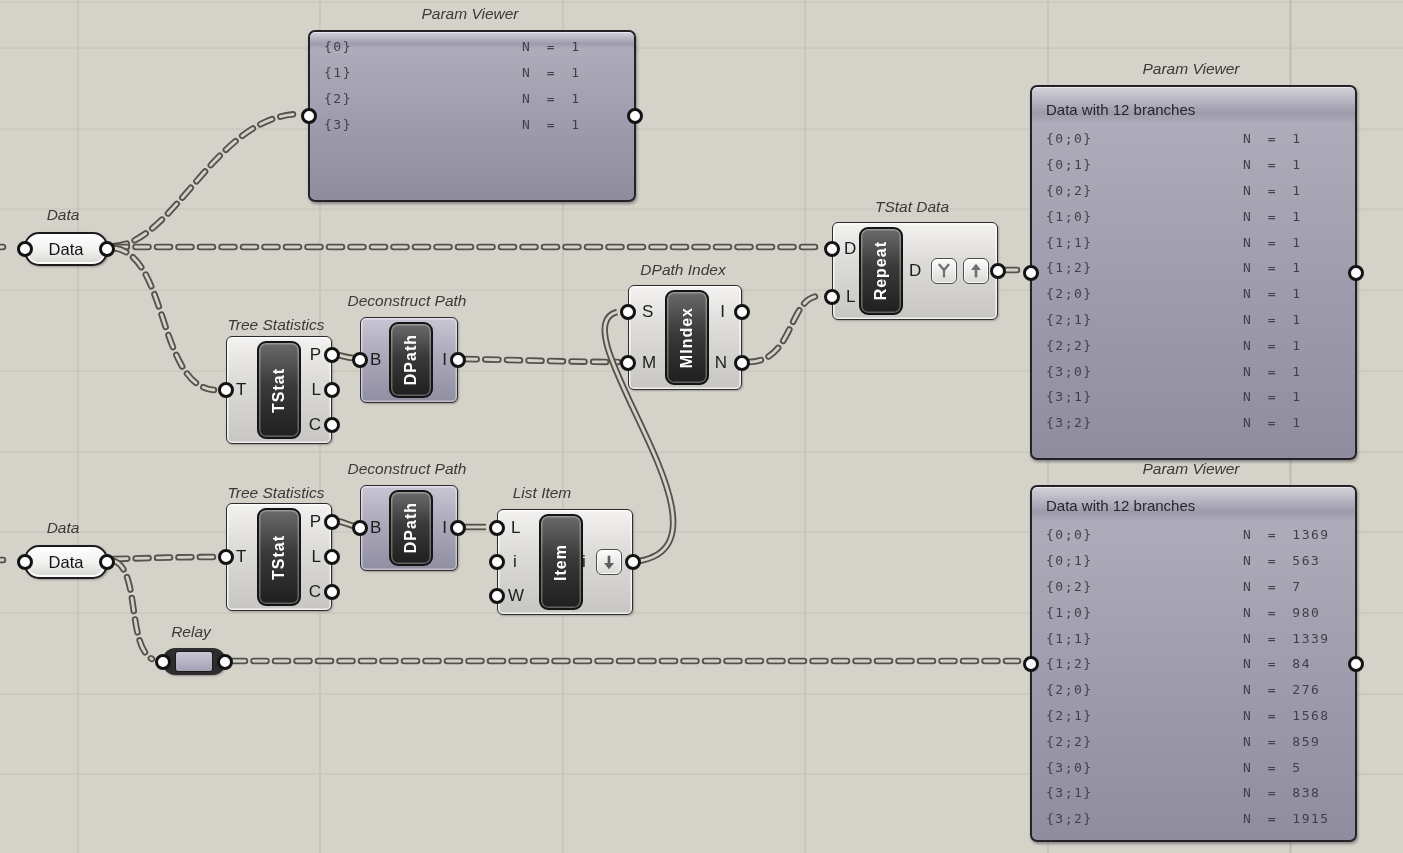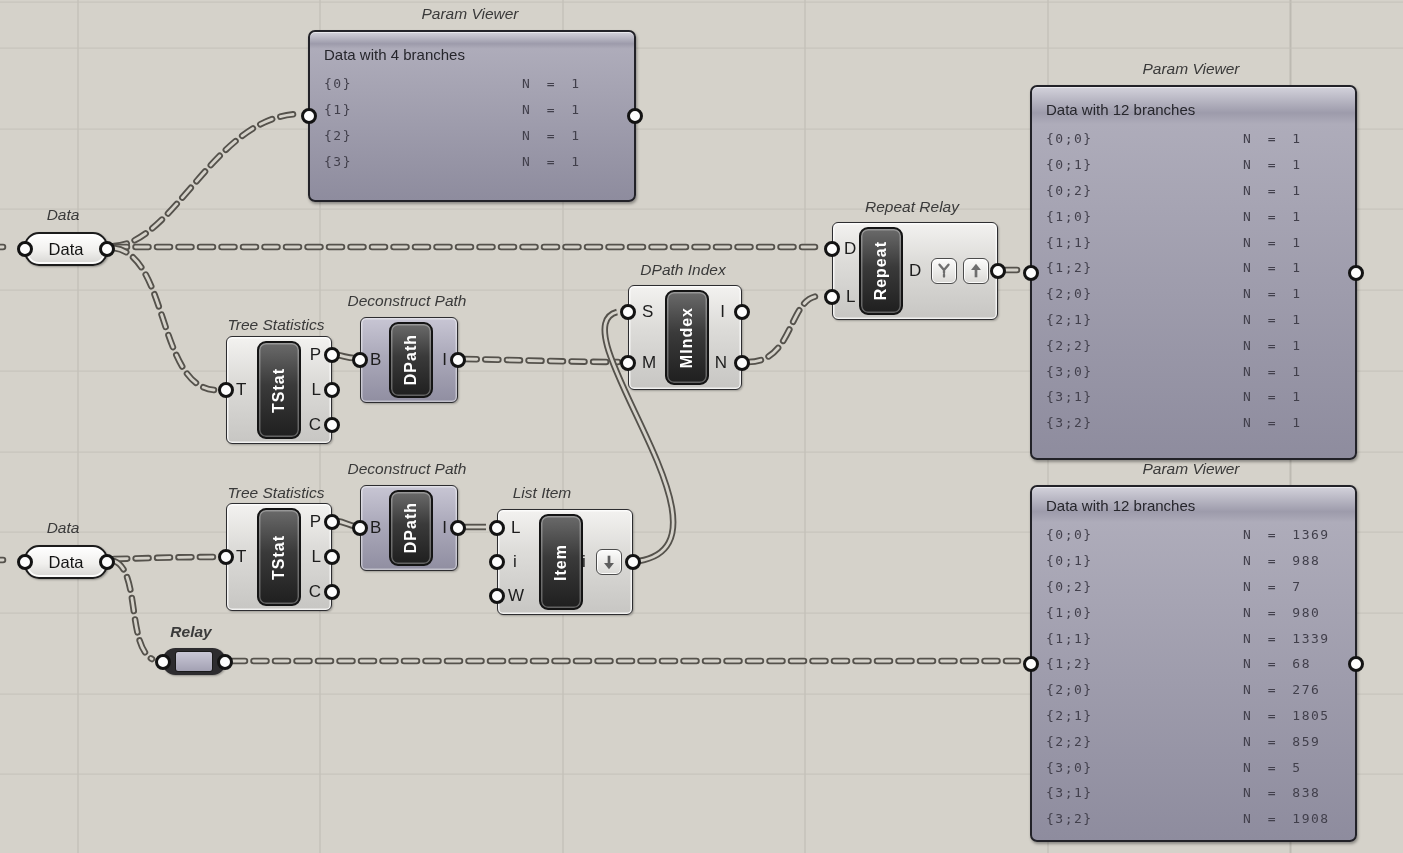--- a/index.html
+++ b/index.html
@@ -132,28 +132,27 @@
   <div class="complabel" style="left:380px;top:5px;">Param Viewer</div>
   <div class="complabel" style="left:1101px;top:60px;">Param Viewer</div>
   <div class="complabel" style="left:1101px;top:460px;">Param Viewer</div>
   <div class="complabel" style="left:-27px;top:206px;">Data</div>
   <div class="complabel" style="left:-27px;top:519px;">Data</div>
   <div class="complabel" style="left:186px;top:316px;">Tree Statistics</div>
   <div class="complabel" style="left:186px;top:484px;">Tree Statistics</div>
   <div class="complabel" style="left:317px;top:292px;">Deconstruct Path</div>
   <div class="complabel" style="left:317px;top:460px;">Deconstruct Path</div>
   <div class="complabel" style="left:593px;top:261px;">DPath Index</div>
-  <div class="complabel" style="left:822px;top:198px;">Repeat Relay</div>
+  <div class="complabel" style="left:822px;top:198px;">TStat Data</div>
   <div class="complabel" style="left:452px;top:484px;">List Item</div>
-  <div class="complabel" style="left:101px;top:623px;font-weight:bold;">Relay</div>
+  <div class="complabel" style="left:101px;top:623px;">Relay</div>
 
   <div class="pviewer" style="left:308px;top:30px;width:324px;height:168px;">
     <span class="nub in" style="top:50%;"></span>
     <span class="nub out" style="top:50%;"></span>
-    <div class="pv-title">Data with 4 branches</div>
     <div class="pv-rows">
         <div class="pv-row">
         <span class="pv-path">{0}</span>
         <span class="pv-count">N = 1</span>
       </div>
         <div class="pv-row">
         <span class="pv-path">{1}</span>
         <span class="pv-count">N = 1</span>
       </div>
         <div class="pv-row">
@@ -227,61 +226,61 @@
     <span class="nub in" style="top:50%;"></span>
     <span class="nub out" style="top:50%;"></span>
     <div class="pv-title" style="padding-top:10px;">Data with 12 branches</div>
     <div class="pv-rows">
         <div class="pv-row">
         <span class="pv-path">{0;0}</span>
         <span class="pv-count">N = 1369</span>
       </div>
         <div class="pv-row">
         <span class="pv-path">{0;1}</span>
-        <span class="pv-count">N = 988</span>
+        <span class="pv-count">N = 563</span>
       </div>
         <div class="pv-row">
         <span class="pv-path">{0;2}</span>
         <span class="pv-count">N = 7</span>
       </div>
         <div class="pv-row">
         <span class="pv-path">{1;0}</span>
         <span class="pv-count">N = 980</span>
       </div>
         <div class="pv-row">
         <span class="pv-path">{1;1}</span>
         <span class="pv-count">N = 1339</span>
       </div>
         <div class="pv-row">
         <span class="pv-path">{1;2}</span>
-        <span class="pv-count">N = 68</span>
+        <span class="pv-count">N = 84</span>
       </div>
         <div class="pv-row">
         <span class="pv-path">{2;0}</span>
         <span class="pv-count">N = 276</span>
       </div>
         <div class="pv-row">
         <span class="pv-path">{2;1}</span>
-        <span class="pv-count">N = 1805</span>
+        <span class="pv-count">N = 1568</span>
       </div>
         <div class="pv-row">
         <span class="pv-path">{2;2}</span>
         <span class="pv-count">N = 859</span>
       </div>
         <div class="pv-row">
         <span class="pv-path">{3;0}</span>
         <span class="pv-count">N = 5</span>
       </div>
         <div class="pv-row">
         <span class="pv-path">{3;1}</span>
         <span class="pv-count">N = 838</span>
       </div>
         <div class="pv-row">
         <span class="pv-path">{3;2}</span>
-        <span class="pv-count">N = 1908</span>
+        <span class="pv-count">N = 1915</span>
       </div>
       </div>
   </div>
 
   <div class="pill" style="left:24px;top:232px;width:80px;height:30px;">
     <span class="nub in" style="top:50%;"></span>
     <span class="nub out" style="top:50%;"></span>
     <span>Data</span>
   </div>
   <div class="pill" style="left:24px;top:545px;width:80px;height:30px;">

